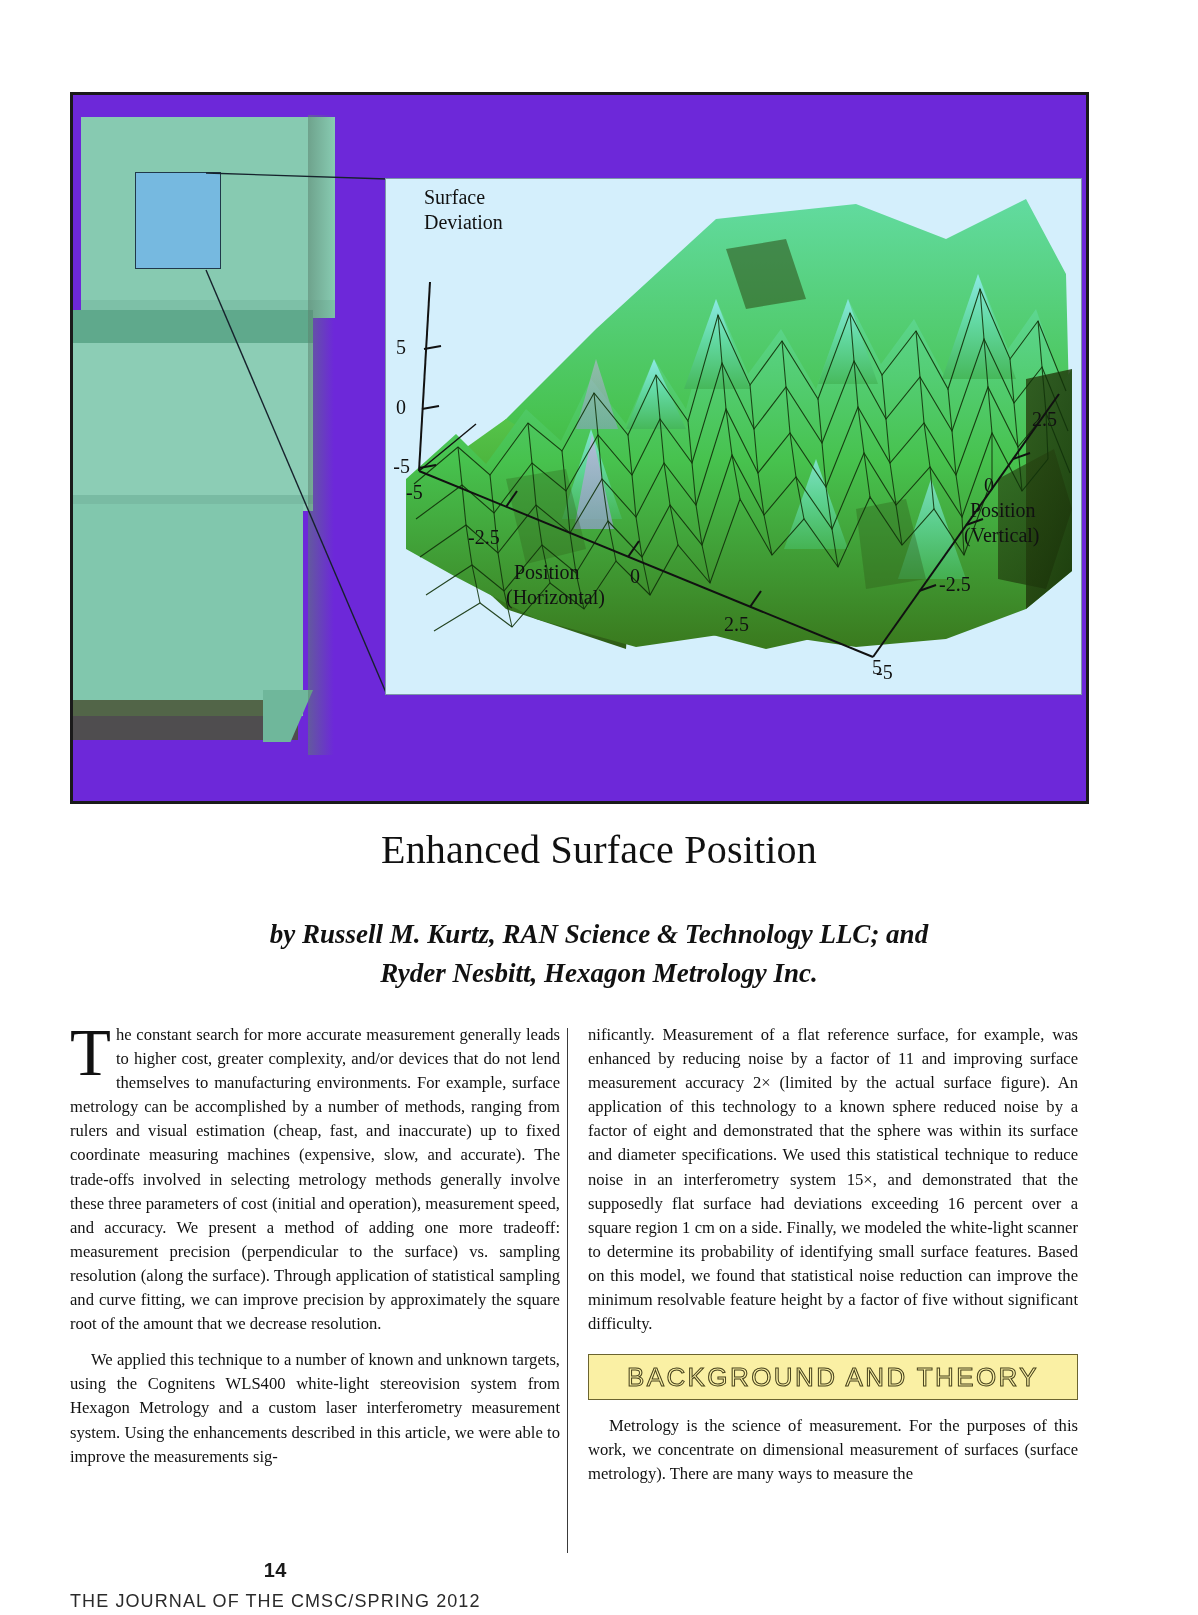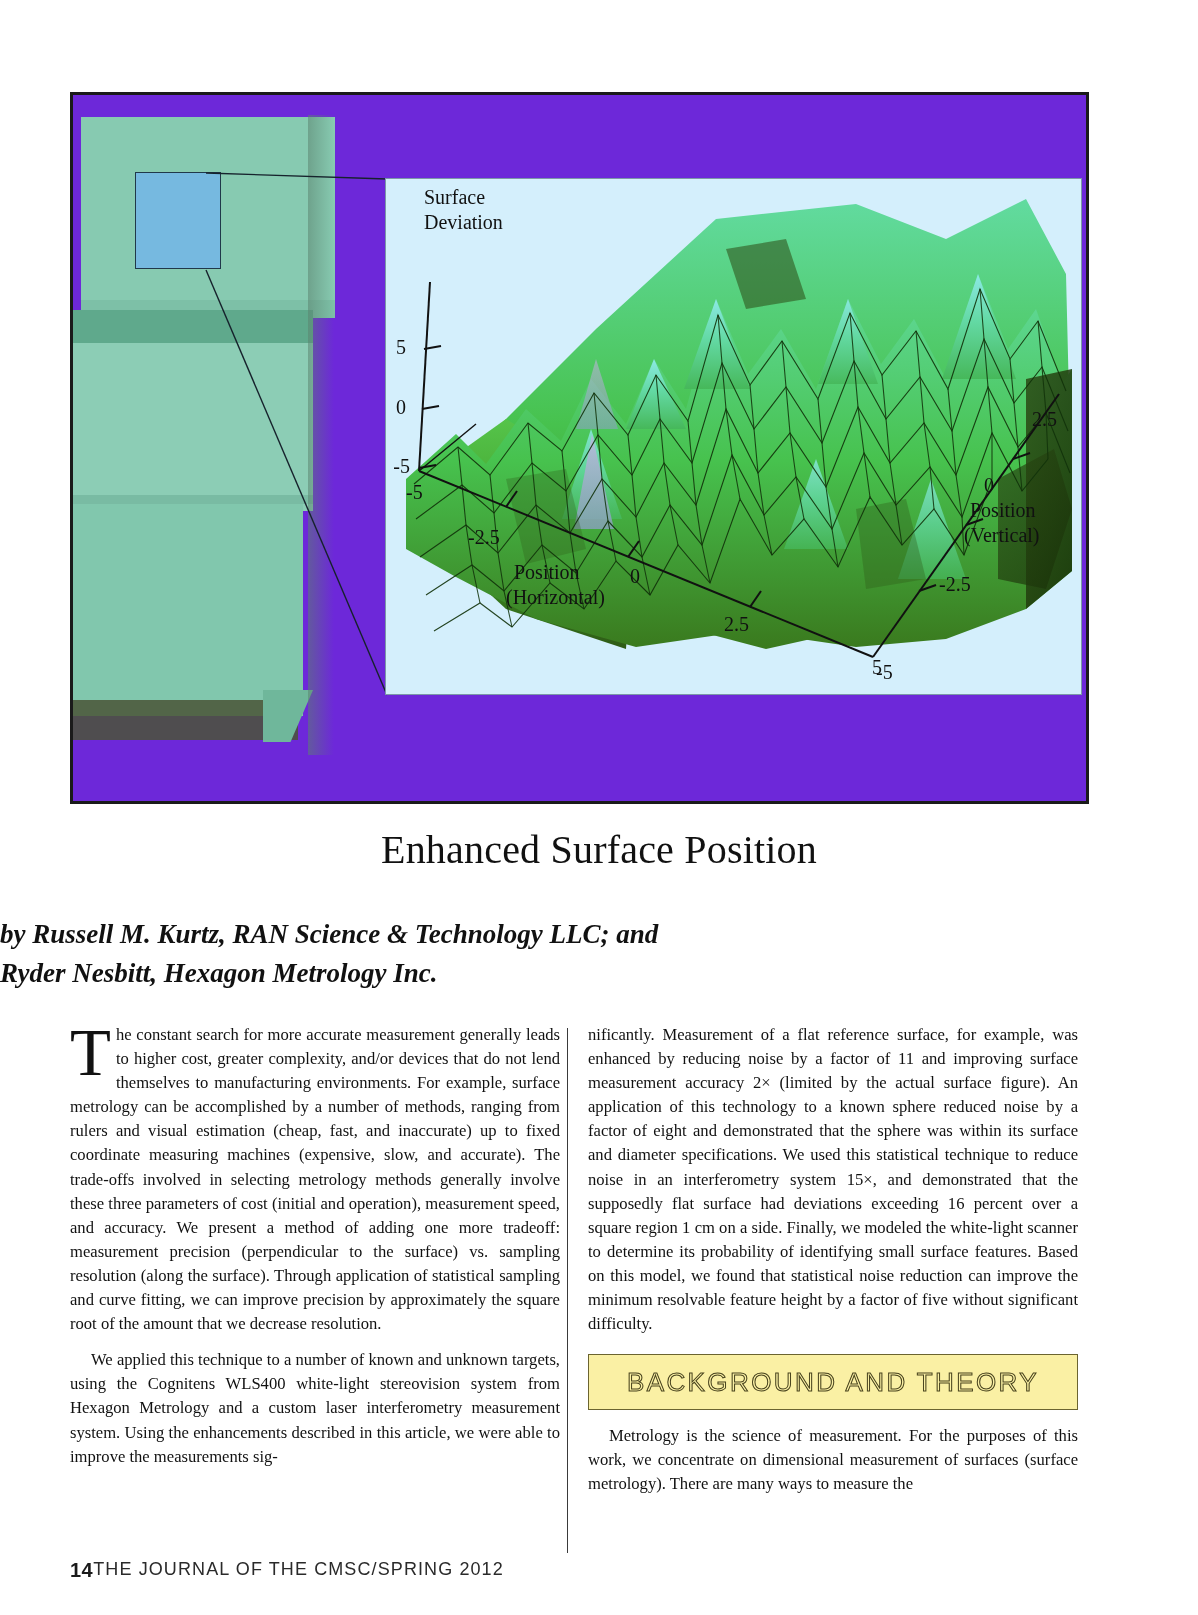--- a/index.html
+++ b/index.html
@@ -41,21 +41,21 @@
     background:#76b9e0;border:1.6px solid #20384a;box-sizing:border-box;
   }
   .fig-svg{position:absolute;left:0;top:0;}
 
   
   .title{
     position:absolute;left:0;top:826px;width:1198px;text-align:center;
     font-size:40px;font-family:"Liberation Serif",serif;letter-spacing:.2px;
   }
   .byline{
-    position:absolute;left:0;top:915px;width:1198px;
+    position:absolute;left:0;top:915px;width:1198px;text-align:center;
     font-style:italic;font-size:27px;font-family:"Liberation Serif",serif;
     line-height:39px;font-weight:600;
   }
 
   
   .col{
     position:absolute;top:1023px;width:490px;
     font-size:16.6px;line-height:24.1px;text-align:justify;
     font-family:"Liberation Serif",serif;
   }
@@ -68,32 +68,32 @@
   .col p.indent{text-indent:21px;margin-top:12px;}
   .dropcap-para{position:relative;}
   .dropcap{
     float:left;font-size:67px;line-height:53px;padding:3px 5px 0 0;
     font-family:"Liberation Serif",serif;
   }
 
   
   .banner{
     margin:18px 0 14px 0;background:#faf0a4;border:1.6px solid #6b6430;
-    height:56px;display:flex;align-items:center;justify-content:center;
+    height:46px;display:flex;align-items:center;justify-content:center;
     box-sizing:border-box;
   }
   .banner-text{
     font-family:"Liberation Sans",sans-serif;font-size:26px;letter-spacing:2.4px;
     color:#faf0a4;-webkit-text-stroke:1px #4a451f;
     text-shadow:0 0 0 #4a451f;
   }
 
   
   .footer{
-    position:absolute;left:70px;top:1559px;display:flex;align-items:flex-start;gap:0;
+    position:absolute;left:70px;top:1559px;display:flex;align-items:center;gap:9px;flex-direction:column;
   }
   .footer-num{
     font-family:"Liberation Sans",sans-serif;font-weight:bold;font-size:20px;
     letter-spacing:.5px;color:#1a1a1a;
   }
   .footer-text{
     font-family:"Liberation Sans",sans-serif;font-size:18px;letter-spacing:1.1px;
     color:#2a2a2a;
   }
   .axis-label{font-family:"Liberation Serif",serif;}

